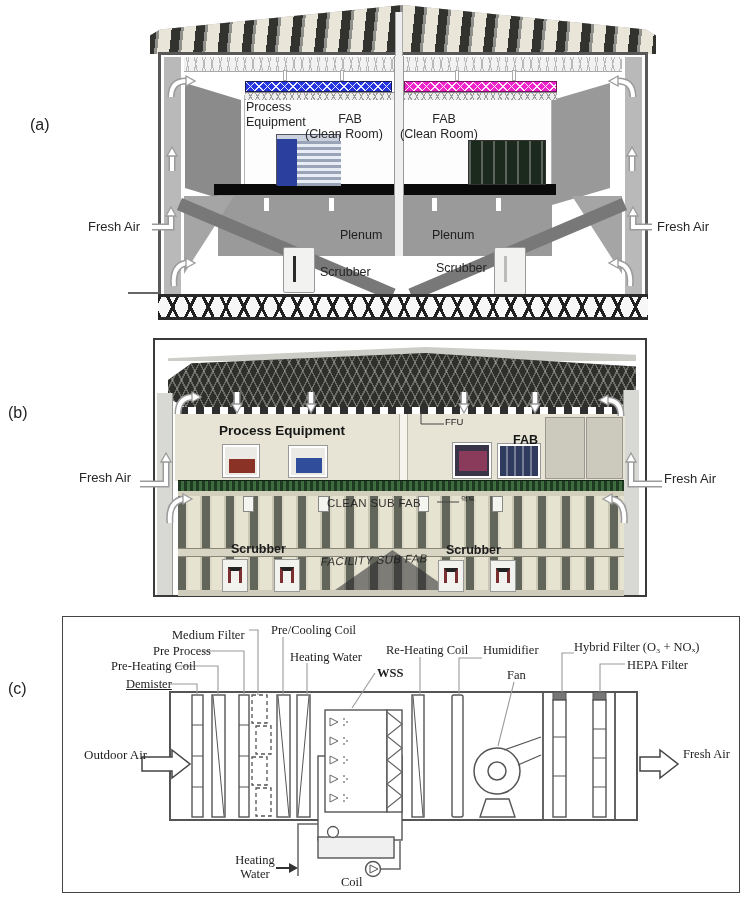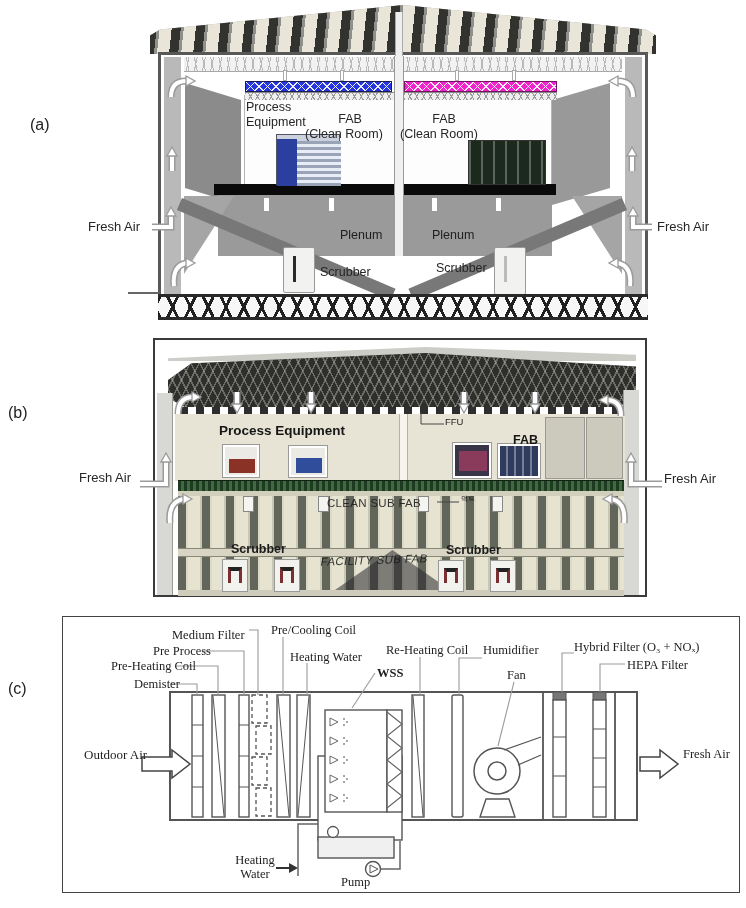--- a/index.html
+++ b/index.html
@@ -308,25 +308,25 @@
   <div class="clbl" style="left:271px;top:623px;font-size:12.5px;">Pre/Cooling Coil</div>
   <div class="clbl" style="left:153px;top:644px;font-size:12.5px;">Pre Process</div>
   <div class="clbl" style="left:290px;top:650px;font-size:12.5px;">Heating Water</div>
   <div class="clbl" style="left:386px;top:643px;font-size:12.5px;">Re-Heating Coil</div>
   <div class="clbl" style="left:483px;top:643px;font-size:12.5px;">Humidifier</div>
   <div class="clbl" style="left:574px;top:640px;font-size:12.5px;">Hybrid Filter (O₃ + NOₓ)</div>
   <div class="clbl" style="left:86px;top:659px;font-size:12.5px;margin-left:25px;">Pre-Heating Coil</div>
   <div class="clbl" style="left:377px;top:666px;font-size:12.5px;font-weight:600;">WSS</div>
   <div class="clbl" style="left:507px;top:668px;font-size:12.5px;">Fan</div>
   <div class="clbl" style="left:627px;top:658px;font-size:12.5px;">HEPA Filter</div>
-  <div class="clbl" style="left:134px;top:677px;font-size:12.5px;">Demister</div>
+  <div class="clbl" style="left:126px;top:677px;font-size:12.5px;text-decoration:underline;">Demister</div>
   <div class="clbl" style="left:84px;top:748px;font-size:13px;">Outdoor Air</div>
   <div class="clbl" style="left:683px;top:747px;font-size:12.5px;">Fresh Air</div>
   <div class="clbl" style="left:226px;top:853px;width:58px;font-size:12.5px;white-space:normal;text-align:center;">Heating Water</div>
-  <div class="clbl" style="left:341px;top:875px;font-size:12.5px;">Pump</div>
+  <div class="clbl" style="left:341px;top:875px;font-size:12.5px;">Coil</div>
 
   <svg class="overlay" viewBox="0 0 746 908">
     <g>
       <path class="ao" d="M171,97 Q171,81 186,81"></path>
         <path class="ai" d="M171,97 Q171,81 186,81"></path>
         <polygon class="ah" points="186,76 195,81 186,86"></polygon>
       <path class="ao" d="M633,97 Q633,81 618,81"></path>
         <path class="ai" d="M633,97 Q633,81 618,81"></path>
         <polygon class="ah" points="618,76 609,81 618,86"></polygon>
       <path class="ao" d="M172,171 L172,156"></path>

